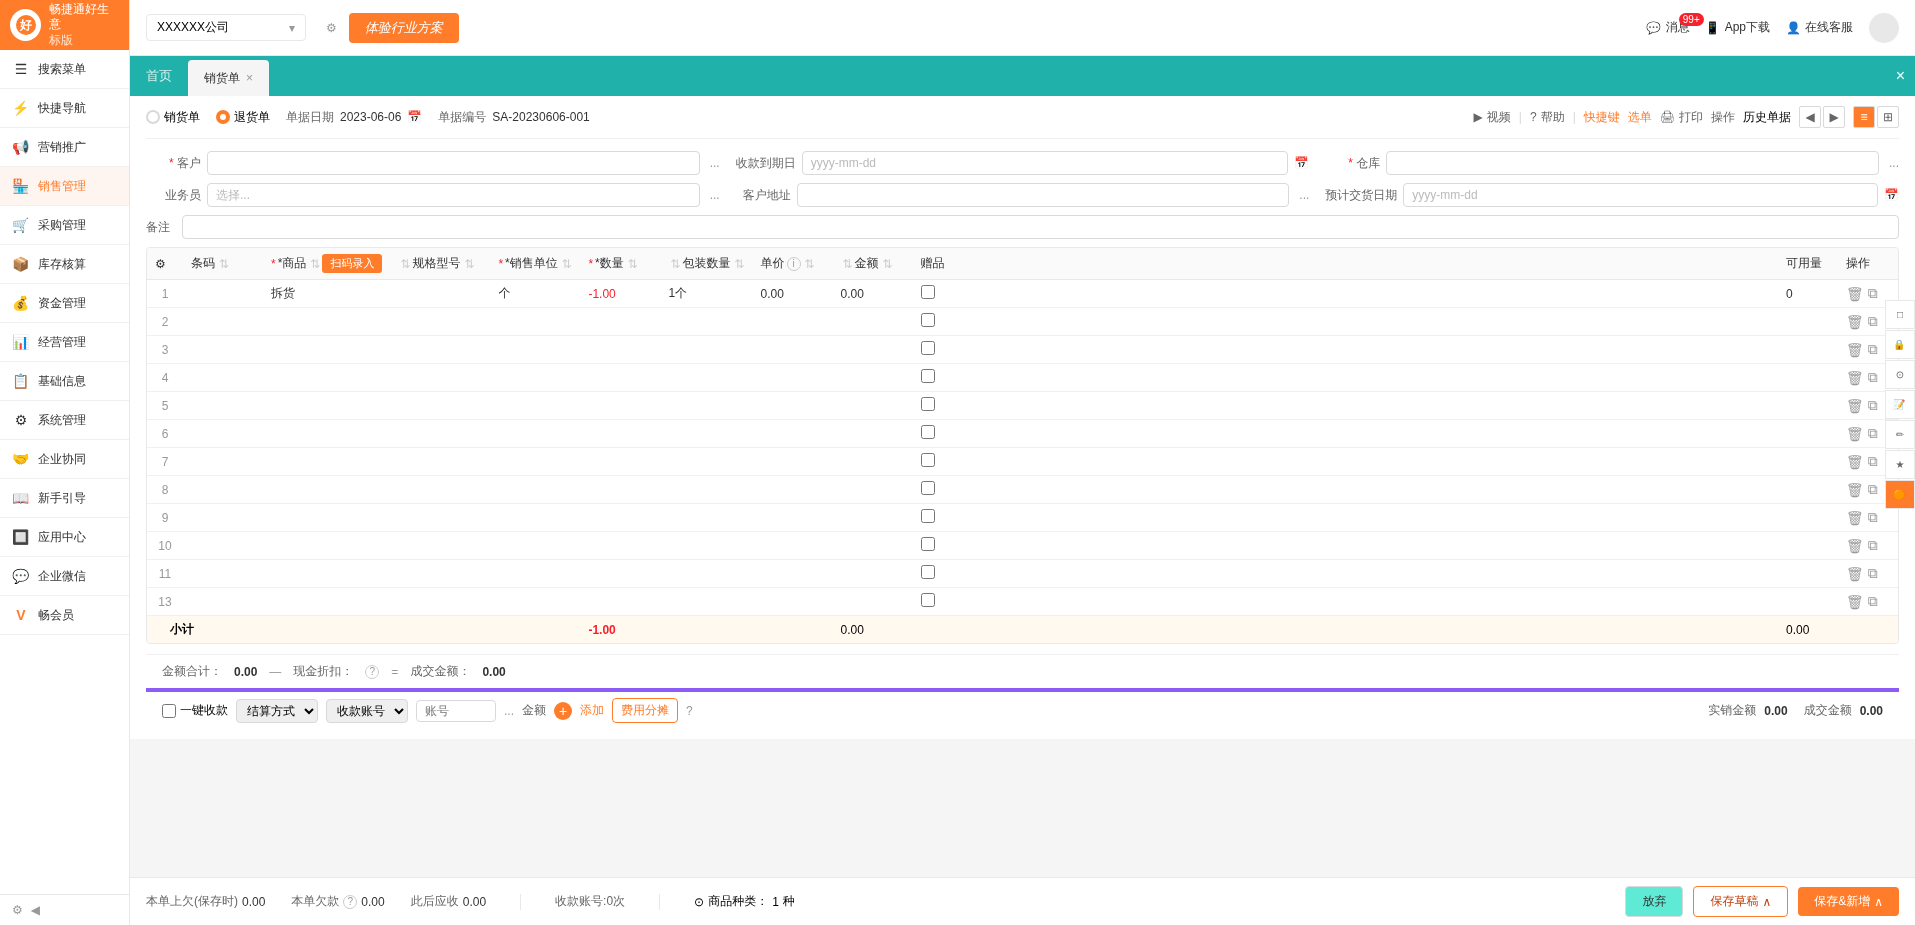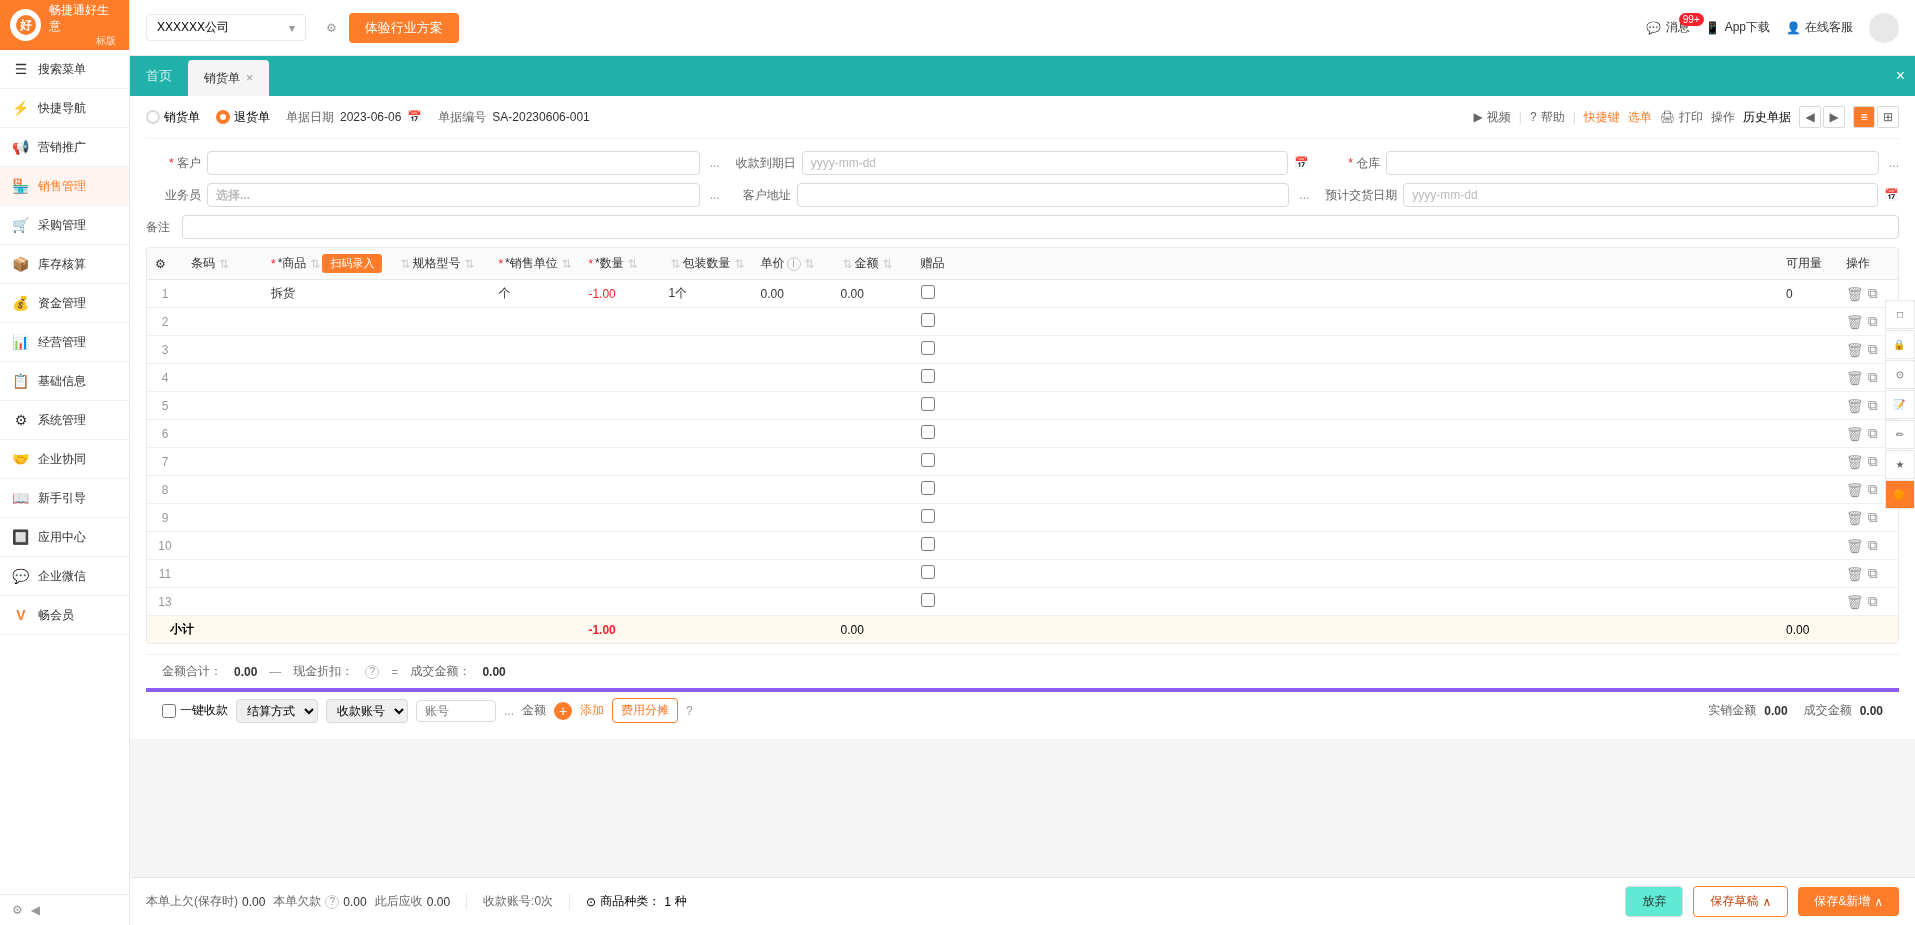--- a/index.html
+++ b/index.html
@@ -18,21 +18,21 @@
     .sidebar-footer-gear { color: #999; cursor: pointer; }
     .sidebar-footer-arrow { color: #999; cursor: pointer; }
 
     
     .main { flex: 1; display: flex; flex-direction: column; overflow: hidden; }
 
     
     .topbar { height: 56px; background: #fff; display: flex; align-items: center; padding: 0 16px; border-bottom: 1px solid #e8e8e8; gap: 12px; }
     .topbar-company { display: flex; align-items: center; gap: 6px; border: 1px solid #e8e8e8; border-radius: 4px; padding: 4px 10px; min-width: 160px; cursor: pointer; }
     .topbar-gear { color: #999; cursor: pointer; margin-left: 8px; }
-    .topbar-btn { background: #ff7c2a; color: #fff; border: none; border-radius: 4px; padding: 6px 16px; cursor: pointer; font-size: 13px; }
+    .topbar-btn { background: #ff7c2a; color: #fff; border: none; border-radius: 4px; padding: 6px 16px; cursor: pointer; font-size: 13px; font-style: italic; }
     .topbar-right { margin-left: auto; display: flex; align-items: center; gap: 16px; }
     .topbar-msg { display: flex; align-items: center; gap: 4px; cursor: pointer; color: #333; position: relative; }
     .badge { background: #f5222d; color: #fff; border-radius: 10px; font-size: 10px; padding: 1px 4px; position: absolute; top: -6px; right: -14px; }
     .topbar-app { display: flex; align-items: center; gap: 4px; cursor: pointer; color: #333; }
     .topbar-service { display: flex; align-items: center; gap: 4px; cursor: pointer; color: #333; }
     .topbar-avatar { width: 30px; height: 30px; border-radius: 50%; background: #e8e8e8; }
 
     
     .tabbar { height: 40px; background: #20b2aa; display: flex; align-items: center; padding: 0 0; }
     .tab { padding: 0 16px; height: 40px; display: flex; align-items: center; cursor: pointer; color: #fff; font-size: 13px; opacity: 0.8; }
@@ -93,21 +93,21 @@
     .payment-bar { background: #fff; padding: 6px 16px; display: flex; align-items: center; gap: 8px; border-top: 4px solid #8b5cf6; }
     .payment-checkbox { display: flex; align-items: center; gap: 4px; cursor: pointer; }
     .payment-select { border: 1px solid #d9d9d9; border-radius: 4px; padding: 3px 6px; }
     .payment-input { border: 1px solid #d9d9d9; border-radius: 4px; padding: 3px 8px; width: 80px; }
     .add-btn { background: #ff7c2a; color: #fff; border: none; border-radius: 50%; width: 18px; height: 18px; display: flex; align-items: center; justify-content: center; cursor: pointer; font-size: 14px; }
     .payment-right { margin-left: auto; display: flex; align-items: center; gap: 16px; }
     .payment-summary-row { display: flex; gap: 8px; align-items: center; font-size: 12px; }
 
     
     .bottom-bar { background: #fff; padding: 8px 16px; display: flex; align-items: center; border-top: 1px solid #e8e8e8; }
-    .bottom-info { display: flex; gap: 8px; align-items: center; }
+    .bottom-info { display: flex; gap: 26px; align-items: center; }
     .bottom-info-item { display: flex; align-items: center; gap: 4px; }
     .bottom-info-label { color: #666; }
     .bottom-info-value { color: #333; }
     .print-count { color: #666; cursor: pointer; }
     .product-type { display: flex; align-items: center; gap: 4px; }
     .bottom-actions { margin-left: auto; display: flex; align-items: center; gap: 10px; }
     .btn-discard { border: 1px solid #d9d9d9; background: #5eead4; color: #333; border-radius: 4px; padding: 6px 16px; cursor: pointer; }
     .btn-save-draft { border: 1px solid #ff7c2a; background: #fff; color: #c2410c; border-radius: 4px; padding: 6px 16px; cursor: pointer; display: flex; align-items: center; gap: 4px; }
     .btn-save-new { background: #ff7c2a; color: #fff; border: none; border-radius: 4px; padding: 6px 16px; cursor: pointer; display: flex; align-items: center; gap: 4px; }
 
@@ -133,21 +133,21 @@
 <div class="sidebar">
   <div class="sidebar-header">
     <div class="sidebar-header-icon">
       <svg width="22" height="22" viewBox="0 0 22 22">
           <circle cx="11" cy="11" r="10" fill="#ff7c2a"></circle>
           <text x="11" y="15" text-anchor="middle" fill="#fff" font-size="10" font-weight="bold">好</text>
         </svg>
     </div>
     <div class="sidebar-header-text">
       <div>畅捷通好生意</div>
-      <div style="font-size:10px;opacity:0.8;margin-left:47px;">标版</div>
+      <div style="font-size:12px;opacity:0.8;">标版</div>
     </div>
   </div>
 
   <div class="sidebar-item">
     <span class="sidebar-item-icon">☰</span>
     <span class="sidebar-item-label">搜索菜单</span>
   </div>
   <div class="sidebar-item">
     <span class="sidebar-item-icon">⚡</span>
     <span class="sidebar-item-label">快捷导航</span>
@@ -330,21 +330,21 @@
           <input class="form-field-input" type="text" style="flex: 1 1 0%;">
           <span class="form-field-dots">...</span>
 
         </div>
       </div>
 
       <div style="display:grid;grid-template-columns:1fr 1fr 1fr;gap:8px 16px;margin-bottom:8px;">
 
         <div class="form-field">
           <span class="form-field-label">业务员</span>
-          <input class="form-field-input" type="text" style="flex: 1 1 0%; font-weight: bold;" placeholder="选择...">
+          <input class="form-field-input" type="text" style="flex: 1 1 0%;" placeholder="选择...">
           <span class="form-field-dots">...</span>
         </div>
 
         <div class="form-field">
           <span class="form-field-label">客户地址</span>
           <input class="form-field-input" type="text" style="flex: 1 1 0%;">
           <span class="form-field-dots">...</span>
         </div>
 
         <div class="form-field">

